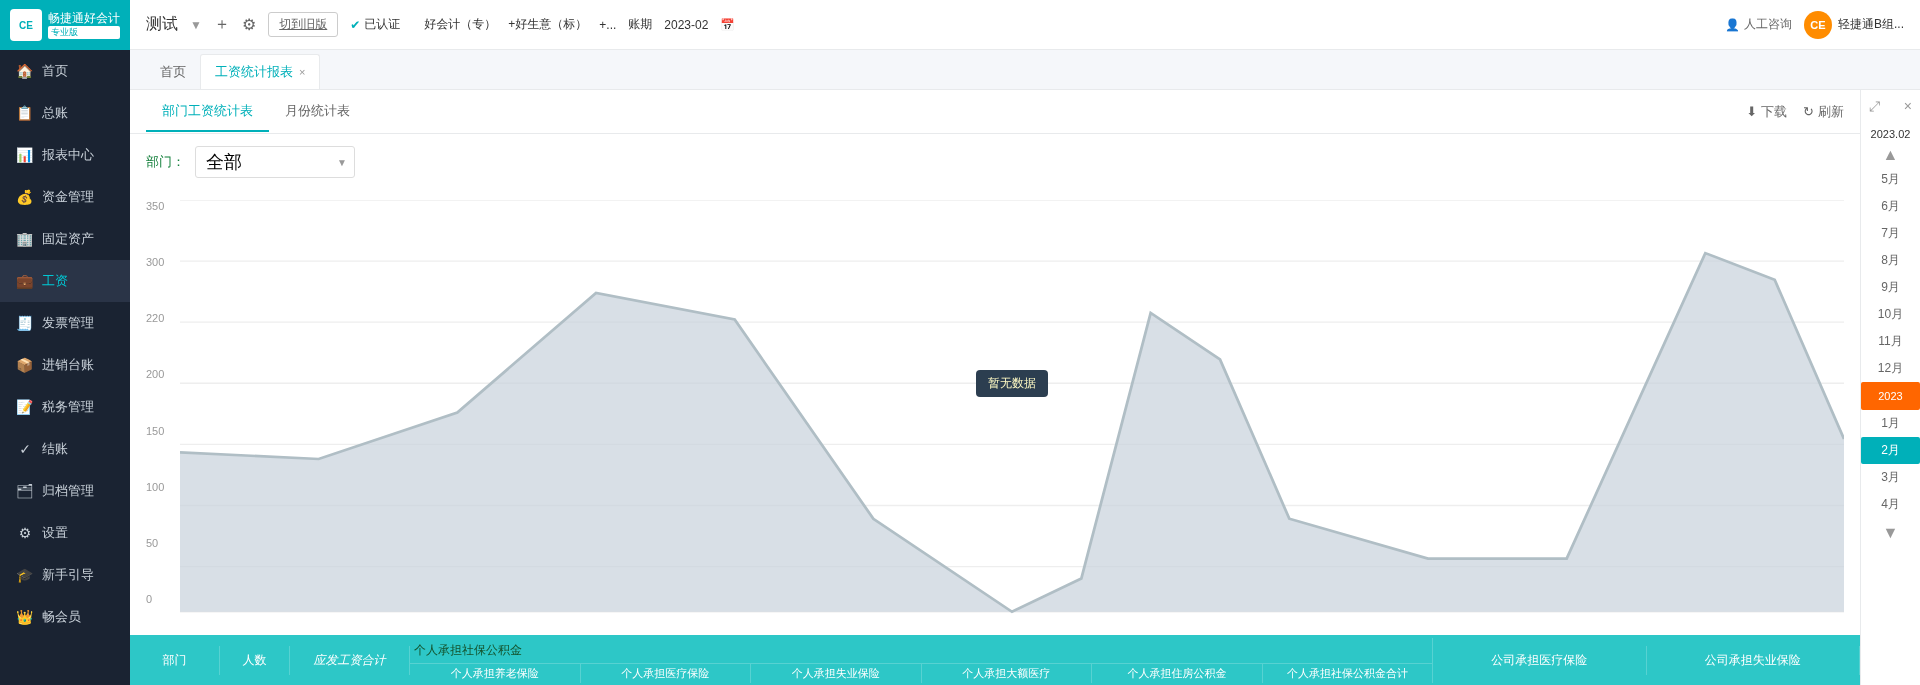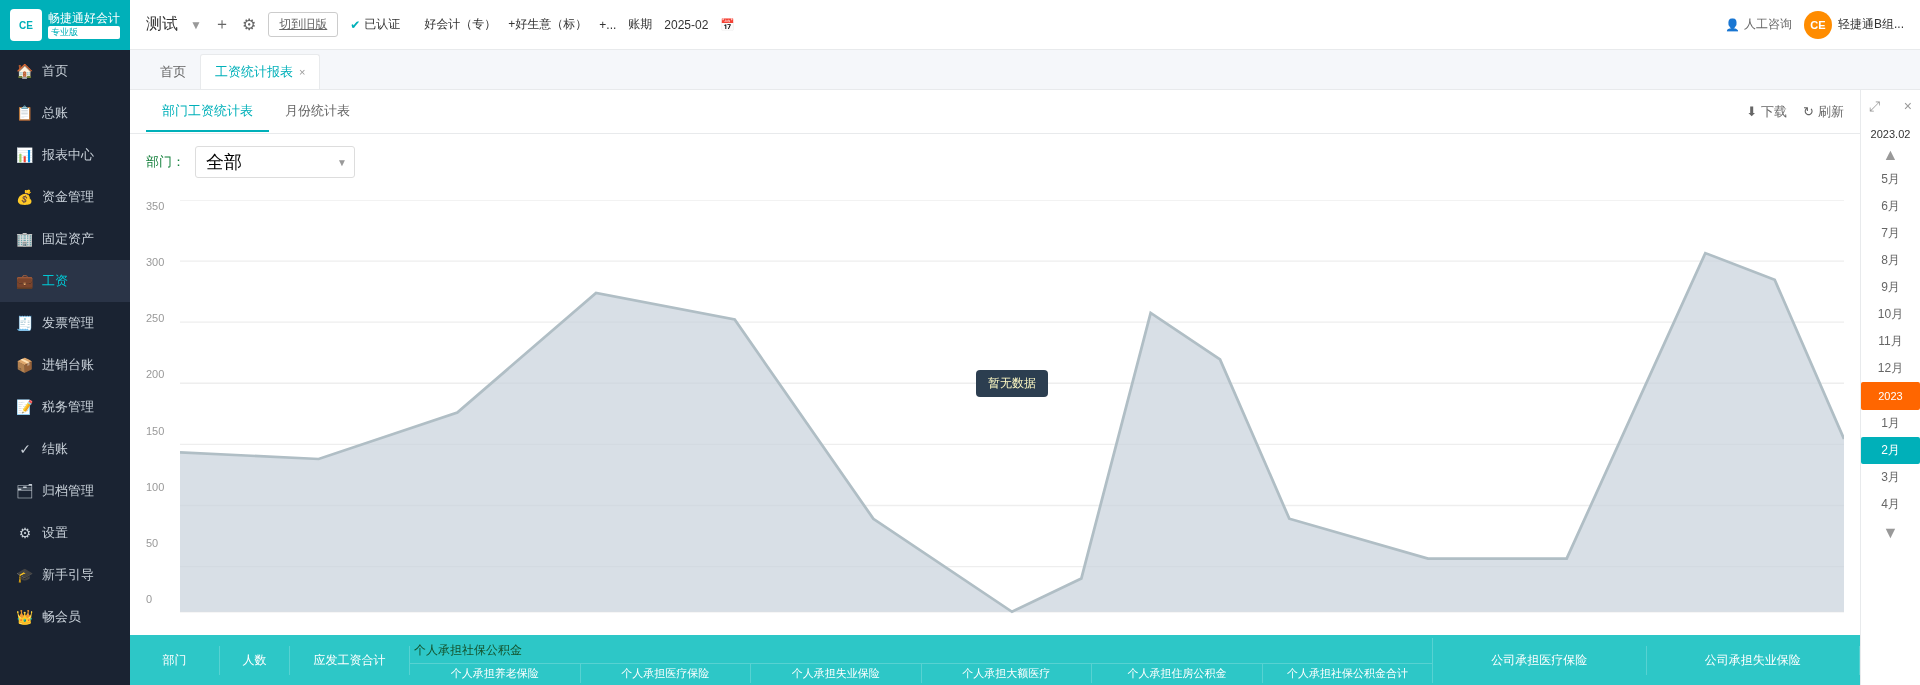--- a/index.html
+++ b/index.html
@@ -354,21 +354,21 @@
     <button class="topbar-switch-btn">切到旧版</button>
     <span class="topbar-status">
       <span class="topbar-status-icon">✔</span>
       <span>已认证</span>
     </span>
     <span class="topbar-divider"> </span>
     <span class="topbar-status">好会计（专）</span>
     <span class="topbar-status">+好生意（标）</span>
     <span class="topbar-status">+...</span>
     <span class="topbar-status">账期</span>
-    <span class="topbar-status">2025-02</span>
+    <span class="topbar-status">2023-02</span>
     <span class="topbar-status">📅</span>
     <div class="topbar-right">
       <div class="topbar-help">
         <span>👤</span>
         <span>人工咨询</span>
       </div>
       <div class="topbar-user">
         <div class="topbar-avatar">
           <span>CE</span>
         </div>
@@ -420,21 +420,21 @@
               <option>全部</option>
             </select>
             <span class="filter-select-arrow">▼</span>
           </div>
         </div>
 
         <div class="chart-area">
           <div class="chart-y-labels">
             <span>350</span>
             <span>300</span>
-            <span>250</span>
+            <span>220</span>
             <span>200</span>
             <span>150</span>
             <span>100</span>
             <span>50</span>
             <span>0</span>
           </div>
           <div class="chart-container">
             <svg width="100%" height="100%" viewBox="0 0 1200 320" preserveAspectRatio="none">
 
               <line x1="0" y1="0" x2="1200" y2="0" stroke="#eee" stroke-width="1"></line>
@@ -449,21 +449,21 @@
               <polygon points="0,190  100,195  200,160  300,70  400,90  500,240  600,310  650,285  700,85  750,120  800,240  900,270  1000,270  1100,40  1150,60  1200,180  1200,310  0,310" fill="rgba(200,210,220,0.7)" stroke="none"></polygon>
               <polyline points="0,190  100,195  200,160  300,70  400,90  500,240  600,310  650,285  700,85  750,120  800,240  900,270  1000,270  1100,40  1150,60  1200,180" fill="none" stroke="#b0bec5" stroke-width="2"></polyline>
             </svg>
             <div class="chart-tooltip">暂无数据</div>
           </div>
         </div>
 
         <div class="table-footer">
           <div class="table-col" style="max-width:90px;">部门</div>
           <div class="table-col" style="max-width:70px;">人数</div>
-          <div class="table-col" style="max-width:120px;">应发工资合计</div>
+          <div class="table-col" style="max-width:120px;font-style:italic;">应发工资合计</div>
           <div class="table-col-group">
             <div class="table-col-group-header">个人承担社保公积金</div>
             <div class="table-col-group-items">
               <div class="table-col-sub">个人承担养老保险</div>
               <div class="table-col-sub">个人承担医疗保险</div>
               <div class="table-col-sub">个人承担失业保险</div>
               <div class="table-col-sub">个人承担大额医疗</div>
               <div class="table-col-sub">个人承担住房公积金</div>
               <div class="table-col-sub">个人承担社保公积金合计</div>
             </div>

